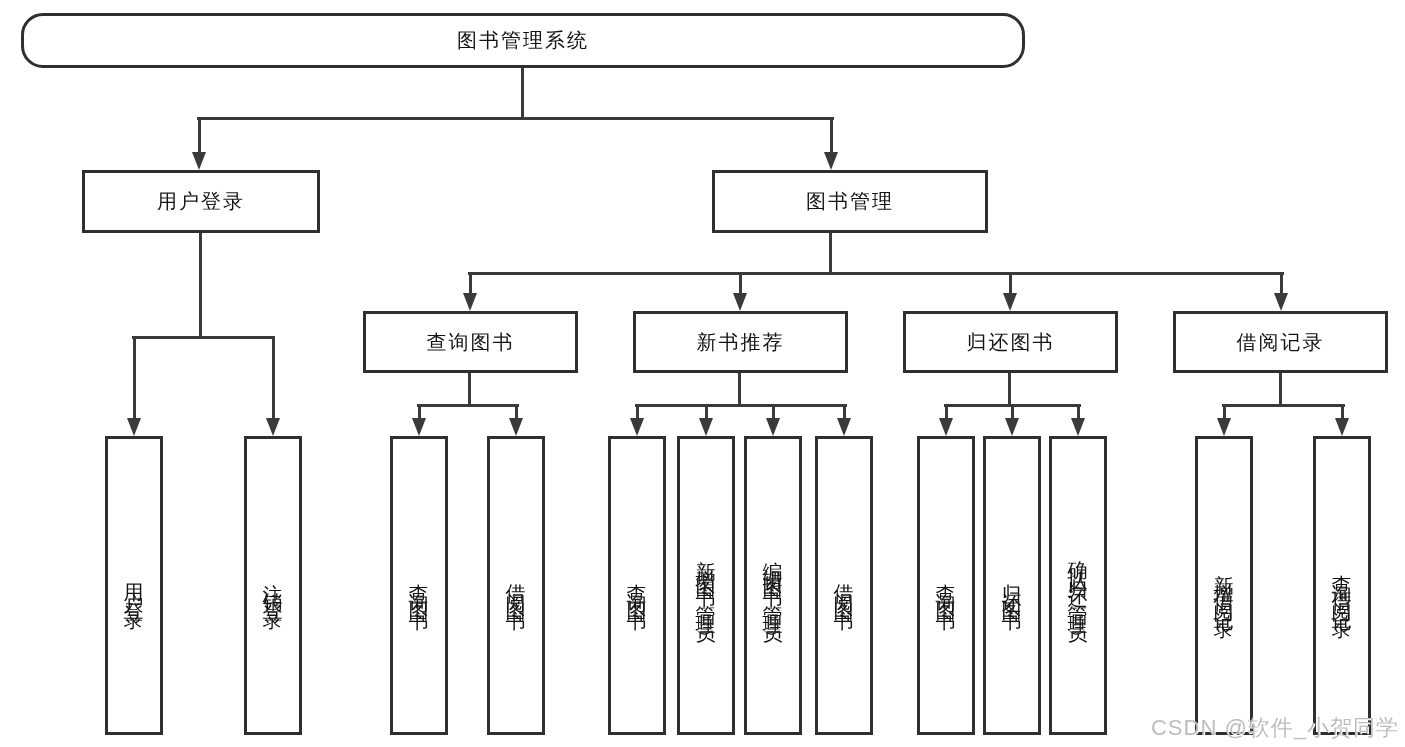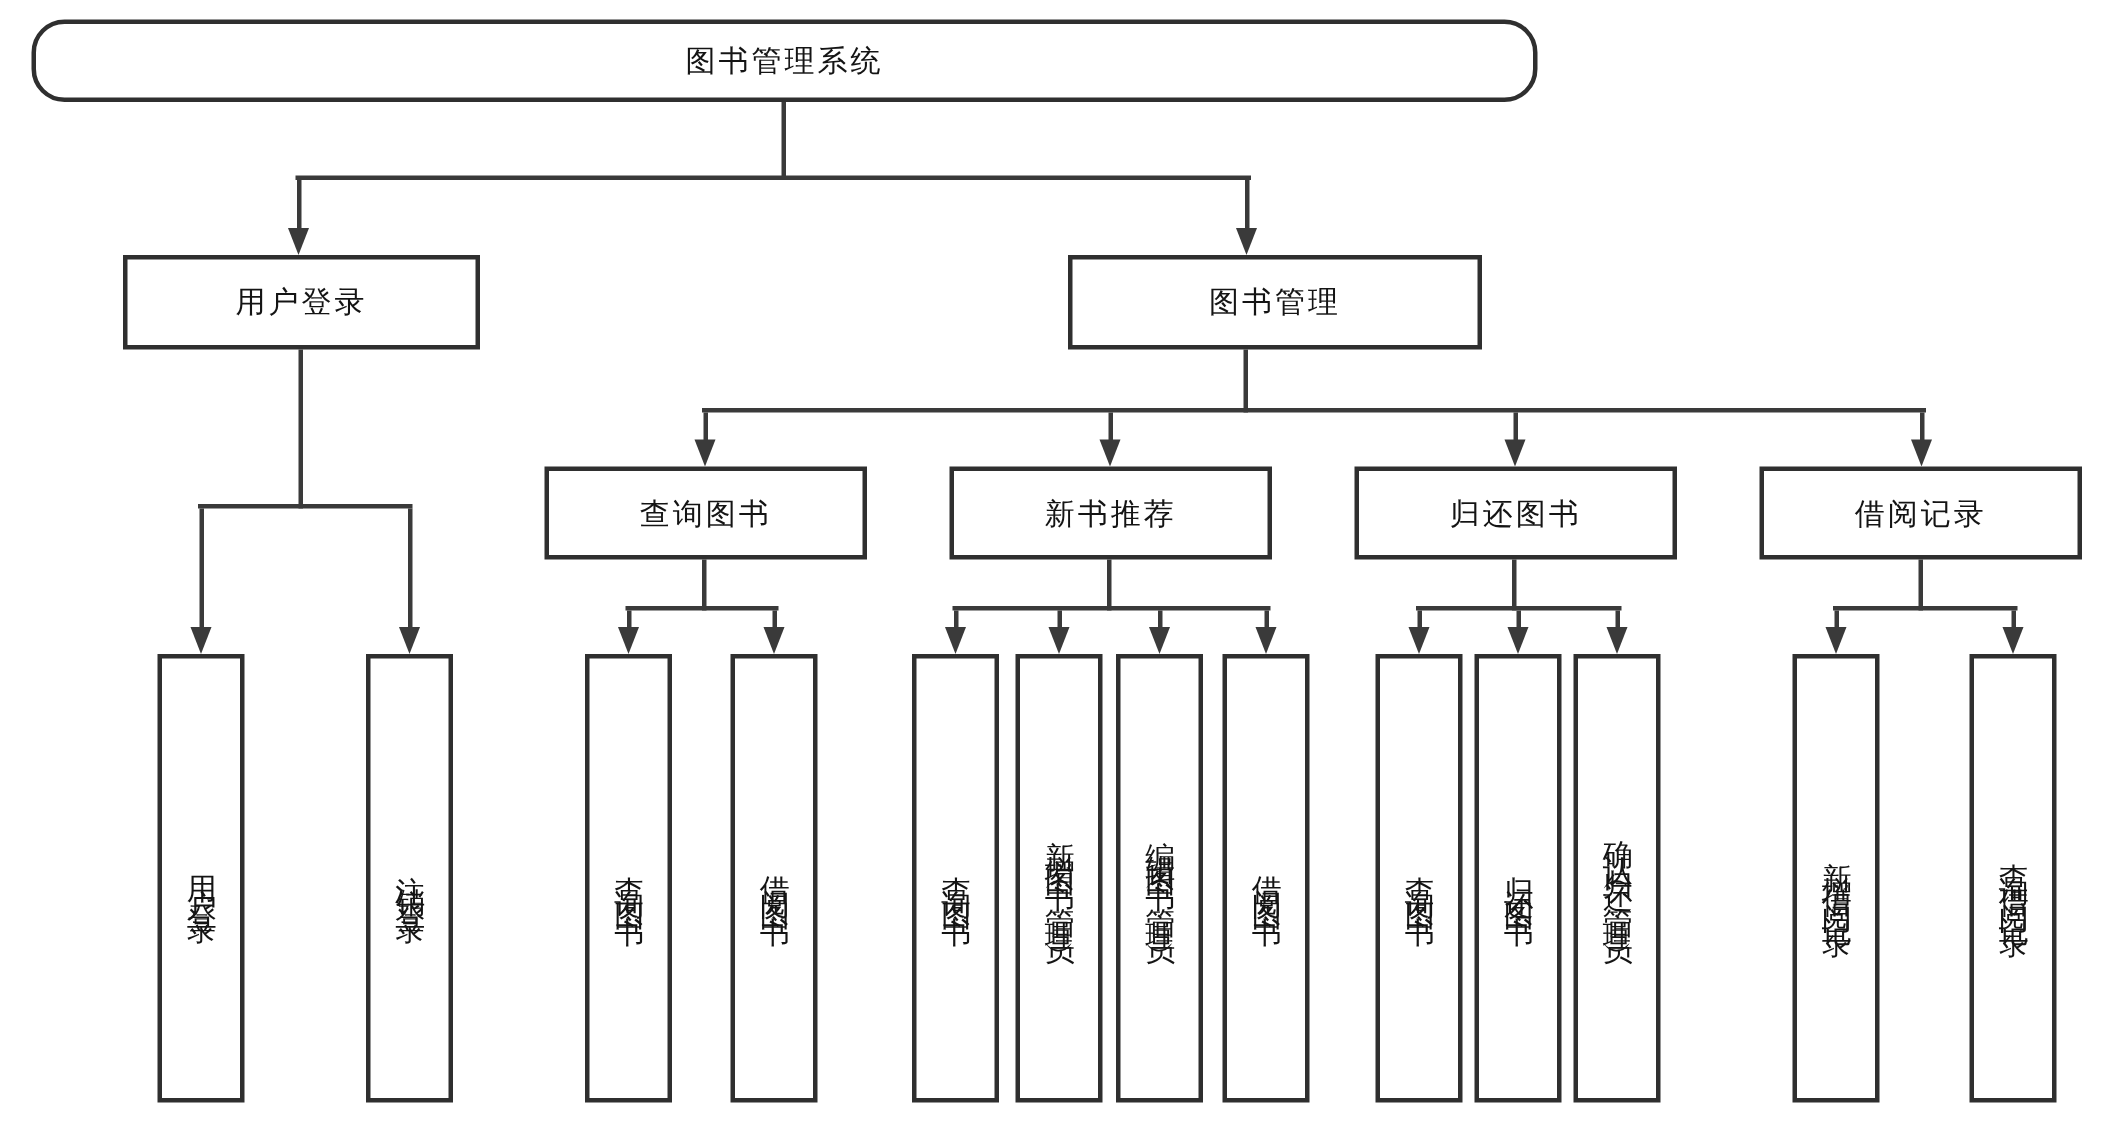--- a/index.html
+++ b/index.html
@@ -195,14 +195,15 @@
     <span>确认归还（管理员）</span>
   </div>
 
   <div class="box vbox" style="left:1195px;top:436px;width:58px;height:299px;">
     <span>新增借阅记录</span>
   </div>
   <div class="box vbox" style="left:1313px;top:436px;width:58px;height:299px;">
     <span>查询借阅记录</span>
   </div>
 
+  <div class="watermark">CSDN @软件_小贺同学</div>
 
 </div>
 
 </body></html>

